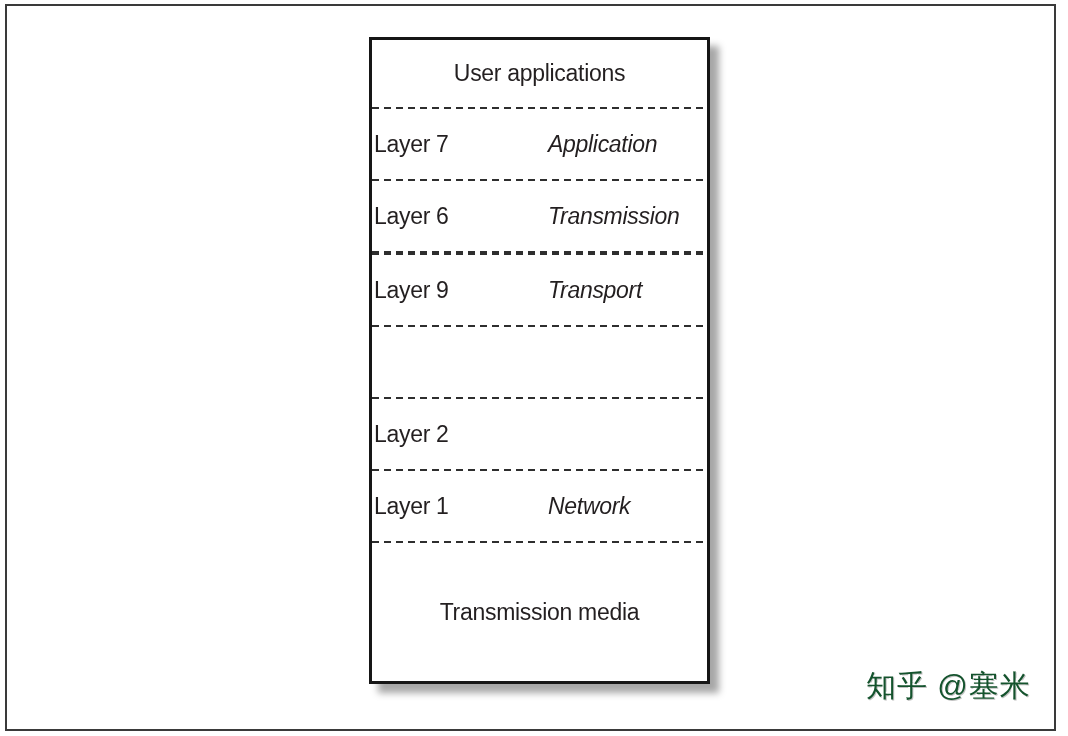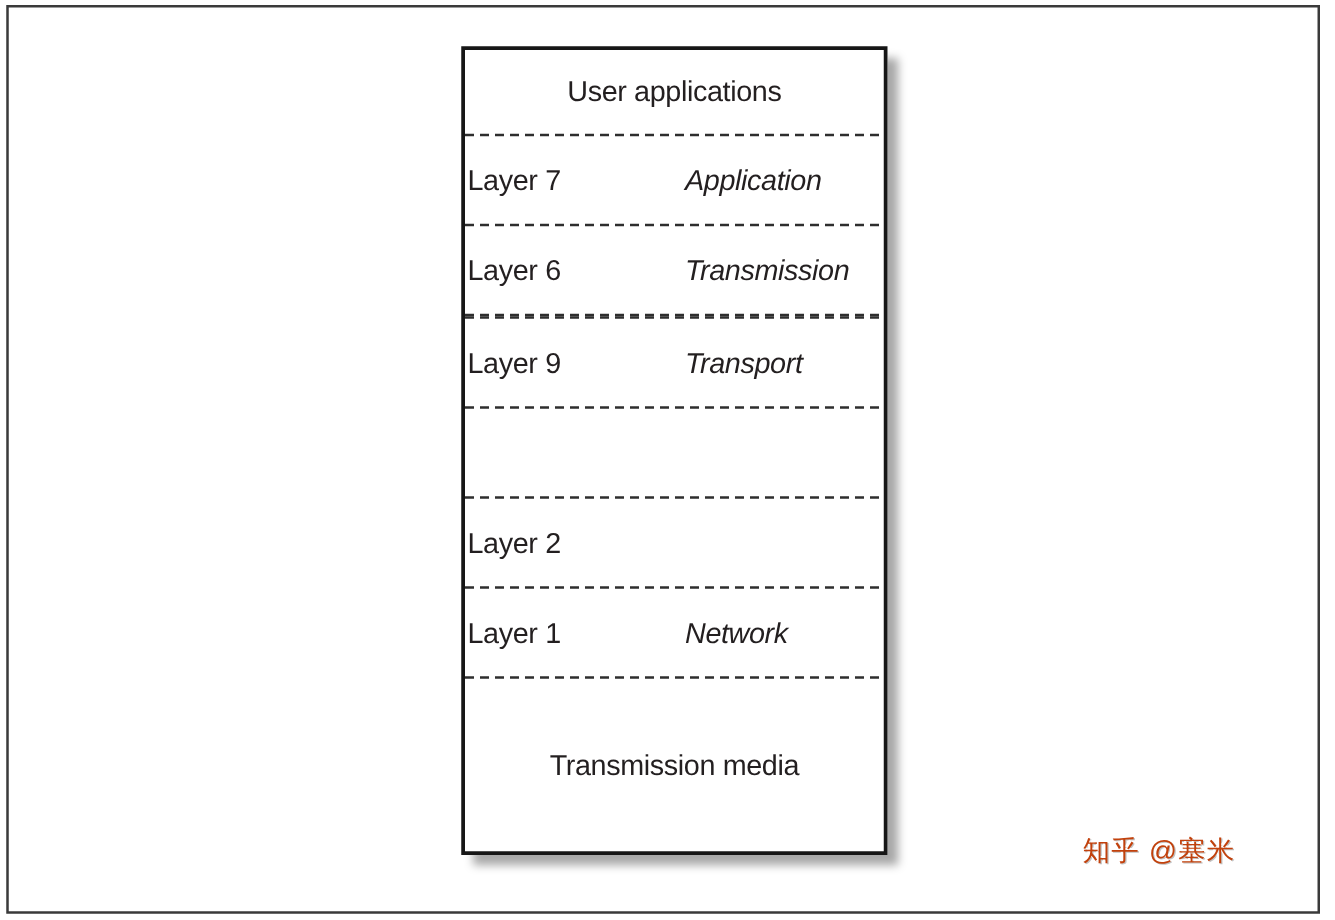--- a/index.html
+++ b/index.html
@@ -77,23 +77,23 @@
     padding-left: 2px;
   }
   .layer-name {
     flex: 1;
     font-style: italic;
   }
   .watermark {
     position: absolute;
     left: 866px;
     top: 666px;
-    font-size: 22px;
+    font-size: 30px;
     letter-spacing: 1px;
-    color: #c2410c;
+    color: #14532d;
     text-shadow: -2px -2px 0 #ffffff, 1px 1px 0 #c2c2c2;
     white-space: nowrap;
   }
 </style>
 </head>
 <body>
 
 <div class="canvas">
   <div class="outer-frame"></div>
 

